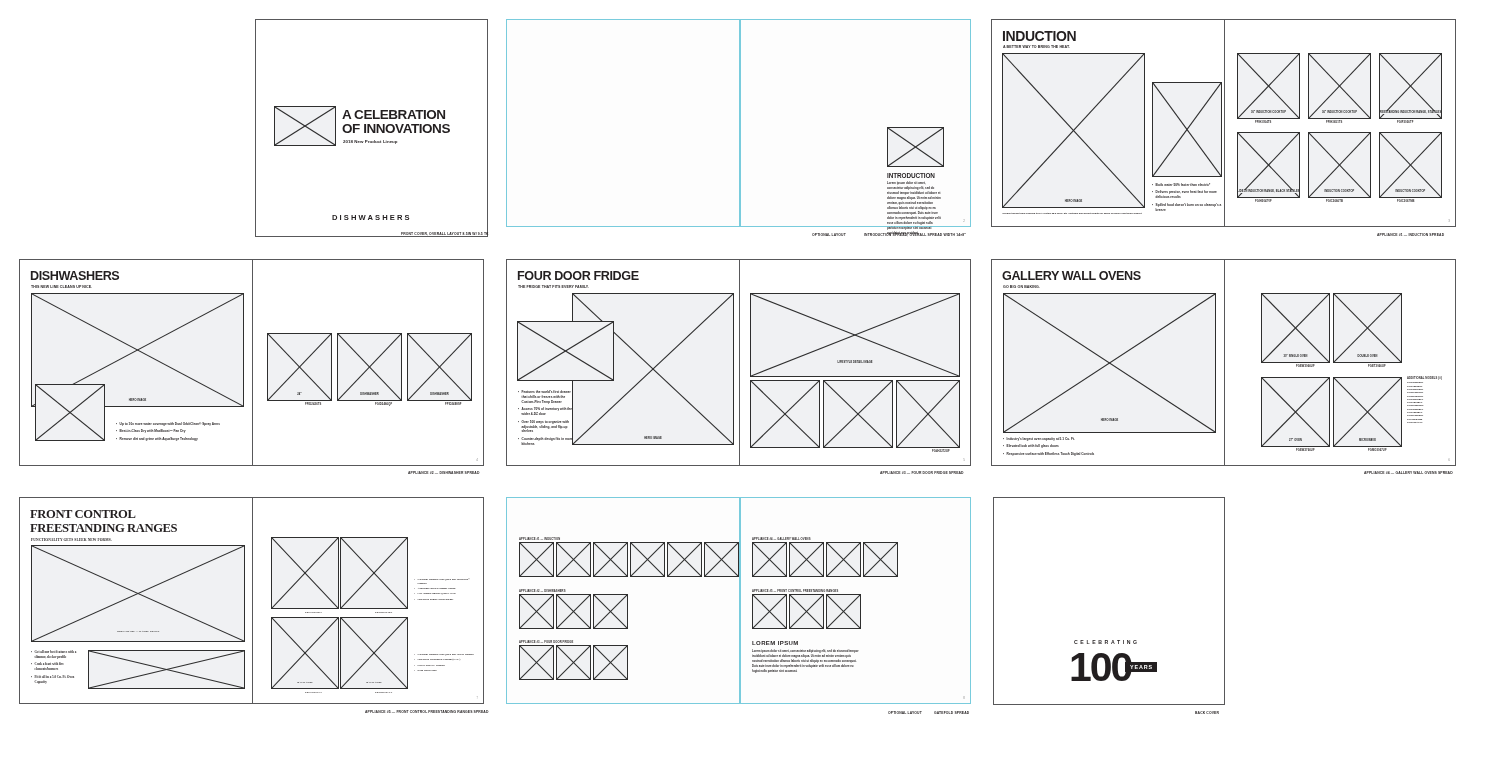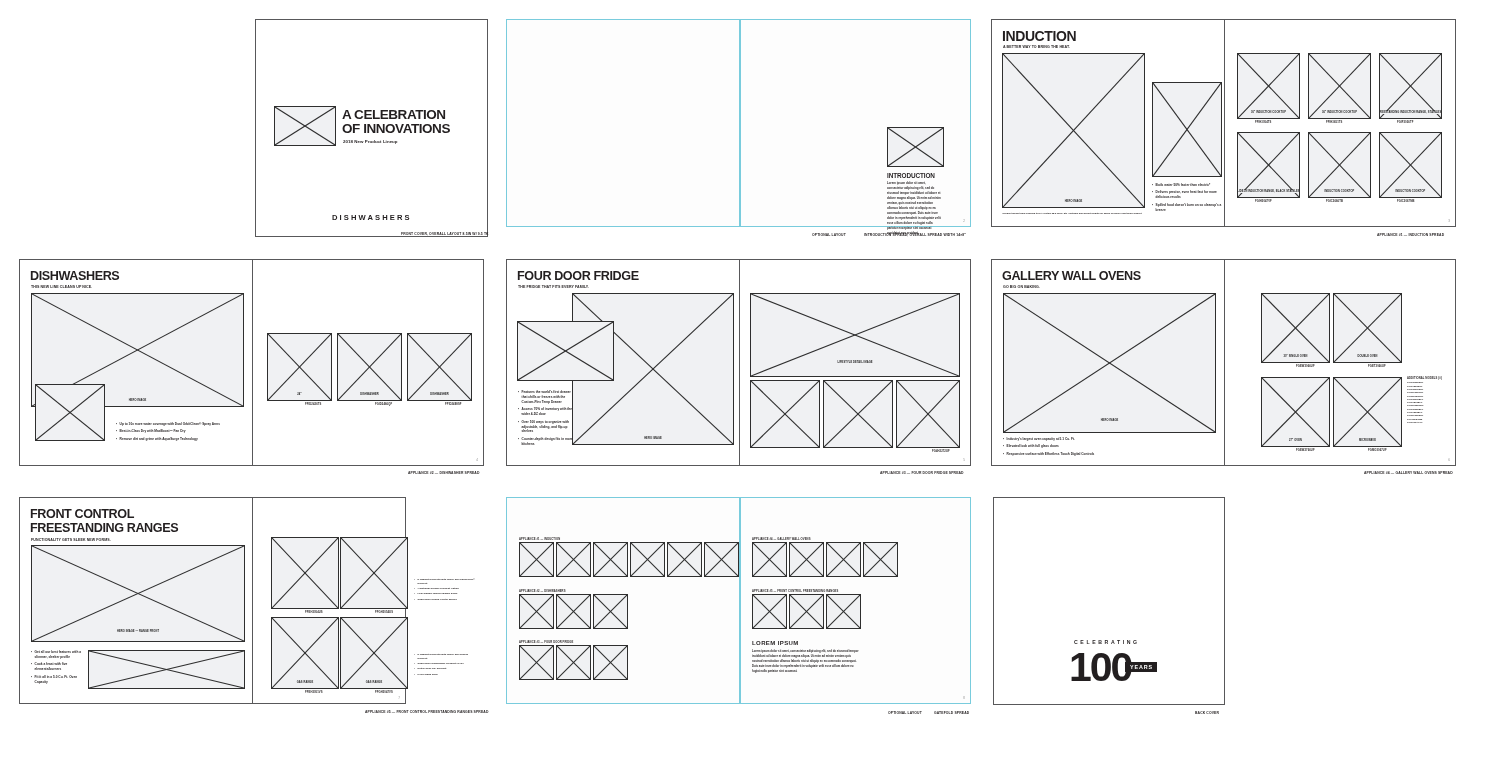--- a/index.html
+++ b/index.html
@@ -373,21 +373,21 @@
       <div class="mi">FGET3065PF</div>
       <div class="mi">FGMO3066UF</div>
       <div class="mi">FGIC3067MB</div>
       <div class="mi">FGEH3047VF</div>
     </div>
 
     <div class="folio" style="right:5px;bottom:3px;">6</div>
   </div>
   <div class="cap" style="left:1364px;top:471px;">APPLIANCE #4 — GALLERY WALL OVENS SPREAD</div>
 
-  <div class="spread bw" style="left:19px;top:497px;width:387px;height:207px;">
+  <div class="spread bw" style="left:19px;top:497px;width:465px;height:207px;font-family:Liberation Serif, serif;">
     <div class="gutter" style="left:232px;"></div>
 
     <div class="hl" style="left:10px;top:10px;font-size:12.6px;">FRONT CONTROL</div>
     <div class="hl" style="left:10px;top:24px;font-size:12.6px;">FREESTANDING RANGES</div>
     <div class="sub" style="left:11px;top:40px;">FUNCTIONALITY GETS SLEEK NEW FORMS.</div>
 
     <div class="ph" style="left:11px;top:47px;width:214px;height:97px;">
       <svg viewBox="0 0 100 100" preserveAspectRatio="none">
           <line x1="0" y1="0" x2="100" y2="100" stroke="#2f2f2f" stroke-width="1.1" vector-effect="non-scaling-stroke"></line>
           <line x1="100" y1="0" x2="0" y2="100" stroke="#2f2f2f" stroke-width="1.1" vector-effect="non-scaling-stroke"></line>

